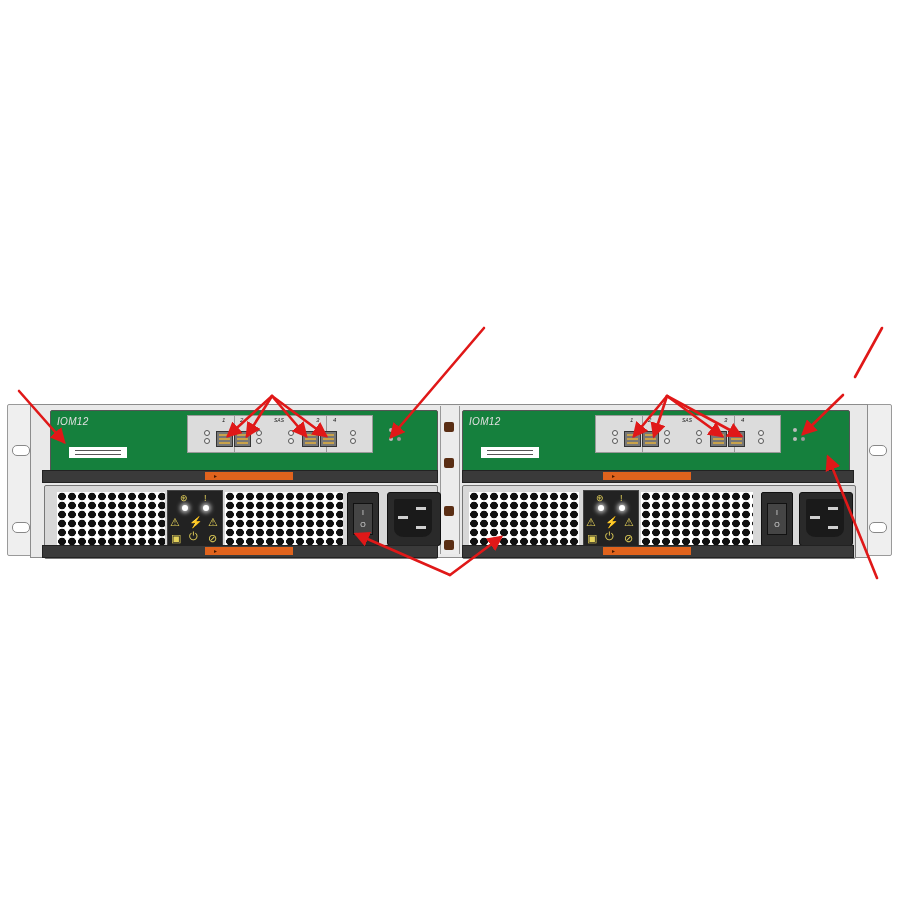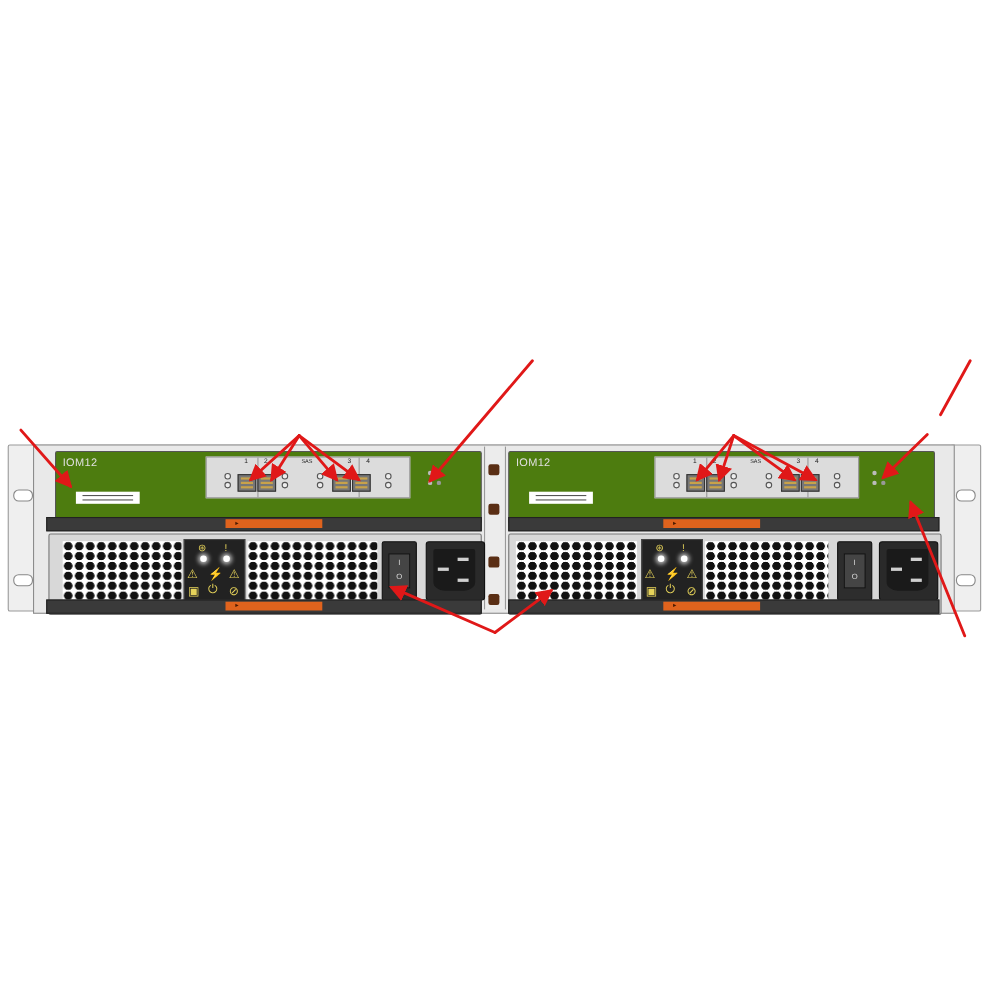--- a/index.html
+++ b/index.html
@@ -6,21 +6,21 @@
   body { width:900px; height:900px; position:relative; overflow:hidden; font-family:"Liberation Sans", sans-serif; }
 
   
   .ear { position:absolute; background:#efefef; border:1px solid #9a9a9a; border-radius:2px; }
   .ear-slot { position:absolute; width:16px; height:9px; border:1px solid #888; border-radius:5px; background:#fff; }
   .chassis { position:absolute; left:30px; top:404px; width:836px; height:152px; background:#e9e9e9; border:1px solid #8c8c8c; }
   .divider { position:absolute; left:440px; top:406px; width:18px; height:148px; background:#ececec; border-left:1px solid #999; border-right:1px solid #999; }
   .div-marker { position:absolute; left:3px; width:10px; height:10px; background:#5a2e14; border-radius:2px; transform:rotate(0deg); }
 
   
-  .iom { position:absolute; height:64px; background:#4d7c0f; border:1px solid #555; border-radius:2px; }
+  .iom { position:absolute; height:64px; background:#15803d; border:1px solid #555; border-radius:2px;font-style:italic; }
   .iom-title { position:absolute; left:6px; top:5px; color:#e0e0e0; font-size:10px; letter-spacing:0.3px; }
   .iom-label { position:absolute; left:18px; top:36px; width:58px; height:11px; background:#fff; }
   .iom-label span { display:block; height:1px; background:#555; margin:3px 6px 0; }
   .iom-ports { position:absolute; top:4px; height:36px; background:#dcdcdc; border:1px solid #999; }
   .port-num { position:absolute; top:1px; font-size:6px; color:#222; }
   .sas-port { position:absolute; top:15px; width:15px; height:14px; background:#777; border:1px solid #333; }
   .sas-port i { display:block; height:2px; background:#c8a24a; margin:2px 2px 0; }
   .port-sep { position:absolute; top:0; width:1px; height:36px; background:#999; }
   .mini-led { position:absolute; width:4px; height:4px; border-radius:50%; border:1px solid #555; background:#eee; }
   .iom-led { position:absolute; width:4px; height:4px; border-radius:50%; background:#bbb; }

